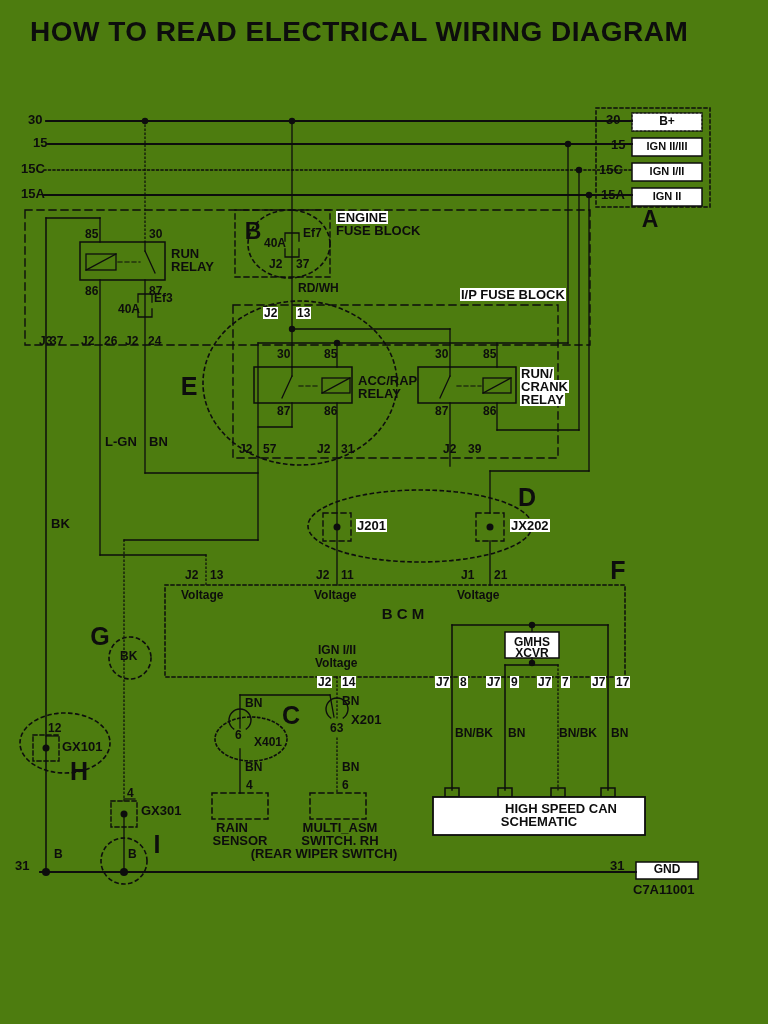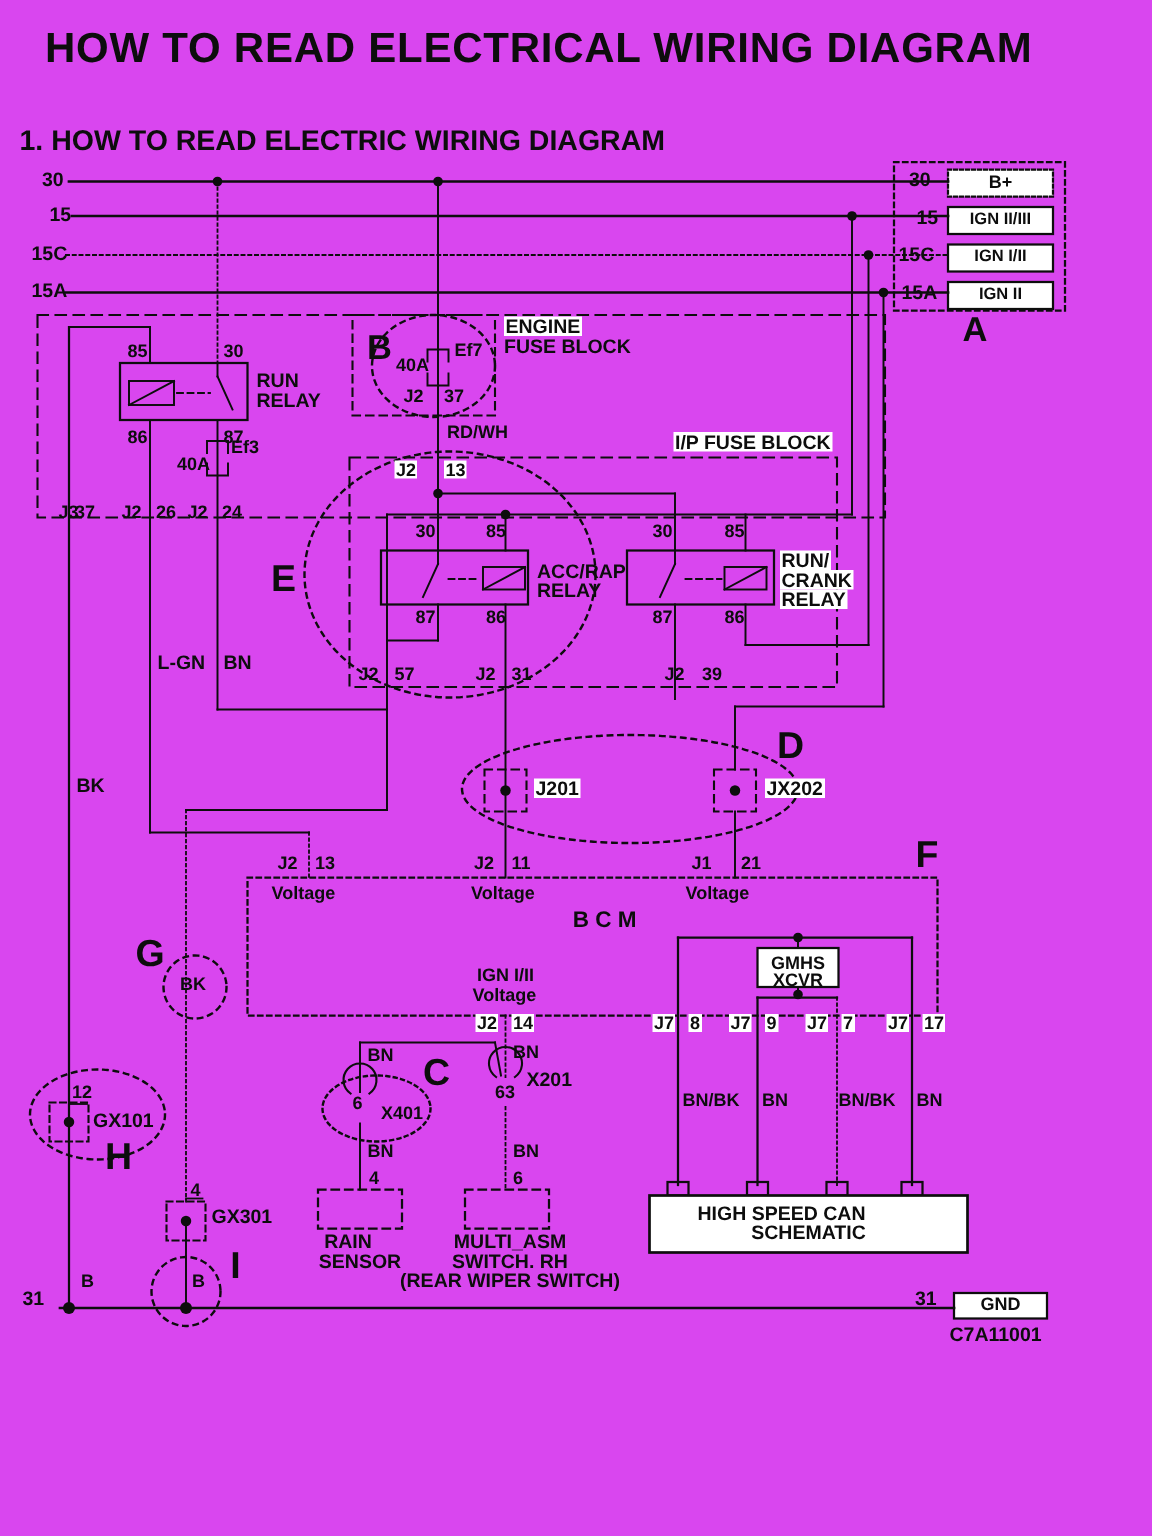--- a/index.html
+++ b/index.html
@@ -1,33 +1,32 @@
 <!DOCTYPE html>
 <html><head>
 <meta charset="utf-8">
 <style>
   html,body{margin:0;padding:0;background:#e8e8e8;}
-  #page{position:relative;width:768px;height:1024px;background:#d946ef;overflow:hidden;
+  #page{position:relative;width:768px;height:1024px;background:#4d7c0f;overflow:hidden;
         font-family:"Liberation Sans","DejaVu Sans",sans-serif;color:#0d0d0d;}
   #title{position:absolute;left:30px;top:16px;font-size:28px;font-weight:700;letter-spacing:.5px;white-space:nowrap;}
   #section-heading{position:absolute;left:13px;top:84px;font-size:19px;font-weight:700;white-space:nowrap;}
   #footer-heading{position:absolute;left:10px;top:948px;font-size:16px;font-weight:700;white-space:nowrap;}
   svg{position:absolute;left:0;top:0;}
   #label-layer{position:absolute;left:0;top:0;width:768px;height:1024px;pointer-events:none;}
   .lbl{position:absolute;font-weight:700;line-height:1;white-space:nowrap;}
   .lbl.c{transform:translateX(-50%);}
   .lbl.bg{background:#ffffff;padding:0 1px;text-align:right;}
 </style>
 </head>
 <body>
 
 <div id="page">
 
   <div id="title">HOW TO READ ELECTRICAL WIRING DIAGRAM</div>
-  <div id="section-heading">1. HOW TO READ ELECTRIC WIRING DIAGRAM</div>
 
   <svg width="768" height="1024" viewBox="0 0 768 1024" fill="none" stroke="#0d0d0d" stroke-width="1.3" stroke-linecap="square">
 
     <g>
       <rect x="25" y="210" width="565" height="135" stroke-dasharray="7 5" stroke-width="1.4"></rect>
       <rect x="235" y="210" width="95" height="67" stroke-dasharray="5 4" stroke-width="1.4"></rect>
       <rect x="233" y="305" width="325" height="153" stroke-dasharray="7 5" stroke-width="1.4"></rect>
       <rect x="165" y="585" width="460" height="92" stroke-dasharray="3 3" stroke-width="1.5"></rect>
       <rect x="596" y="108" width="114" height="99" stroke-dasharray="3 3" stroke-width="1.5"></rect>
     </g>
@@ -216,21 +215,21 @@
       <div class="lbl" style="left: 171px; top: 260px; font-size: 13px;">RELAY</div>
       <div class="lbl" style="left: 154px; top: 292px; font-size: 12px;">Ef3</div>
       <div class="lbl" style="left: 118px; top: 303px; font-size: 12px;">40A</div>
       <div class="lbl" style="left: 39px; top: 335px; font-size: 12px;">J3</div>
       <div class="lbl" style="left: 50px; top: 335px; font-size: 12px;">37</div>
       <div class="lbl" style="left: 81px; top: 335px; font-size: 12px;">J2</div>
       <div class="lbl" style="left: 104px; top: 335px; font-size: 12px;">26</div>
       <div class="lbl" style="left: 125px; top: 335px; font-size: 12px;">J2</div>
       <div class="lbl" style="left: 148px; top: 335px; font-size: 12px;">24</div>
       <div class="lbl" style="left: 298px; top: 282px; font-size: 12px;">RD/WH</div>
-      <div class="lbl bg" style="left: 449px; top: 288px; font-size: 13px;">I/P FUSE BLOCK</div>
+      <div class="lbl bg" style="left: 460px; top: 288px; font-size: 13px;">I/P FUSE BLOCK</div>
       <div class="lbl bg" style="left: 263px; top: 307px; font-size: 12px;">J2</div>
       <div class="lbl bg" style="left: 296px; top: 307px; font-size: 12px;">13</div>
       <div class="lbl c" style="left: 189px; top: 374px; font-size: 25px;">E</div>
       <div class="lbl" style="left: 277px; top: 348px; font-size: 12px;">30</div>
       <div class="lbl" style="left: 324px; top: 348px; font-size: 12px;">85</div>
       <div class="lbl" style="left: 277px; top: 405px; font-size: 12px;">87</div>
       <div class="lbl" style="left: 324px; top: 405px; font-size: 12px;">86</div>
       <div class="lbl" style="left: 358px; top: 374px; font-size: 13px;">ACC/RAP</div>
       <div class="lbl" style="left: 358px; top: 387px; font-size: 13px;">RELAY</div>
       <div class="lbl" style="left: 435px; top: 348px; font-size: 12px;">30</div>
@@ -287,26 +286,26 @@
       <div class="lbl" style="left: 235px; top: 729px; font-size: 12px;">6</div>
       <div class="lbl" style="left: 254px; top: 736px; font-size: 12px;">X401</div>
       <div class="lbl" style="left: 245px; top: 761px; font-size: 12px;">BN</div>
       <div class="lbl" style="left: 246px; top: 779px; font-size: 12px;">4</div>
       <div class="lbl" style="left: 342px; top: 761px; font-size: 12px;">BN</div>
       <div class="lbl" style="left: 342px; top: 779px; font-size: 12px;">6</div>
       <div class="lbl c" style="left: 232px; top: 821px; font-size: 13px;">RAIN</div>
       <div class="lbl c" style="left: 240px; top: 834px; font-size: 13px;">SENSOR</div>
       <div class="lbl c" style="left: 340px; top: 821px; font-size: 13px;">MULTI_ASM</div>
       <div class="lbl c" style="left: 340px; top: 834px; font-size: 13px;">SWITCH. RH</div>
-      <div class="lbl c" style="left: 340px; top: 847px; font-size: 13px; text-align: center;">(REAR WIPER SWITCH)</div>
+      <div class="lbl c" style="left: 324px; top: 847px; font-size: 13px; text-align: center;">(REAR WIPER SWITCH)</div>
       <div class="lbl" style="left: 455px; top: 727px; font-size: 12px;">BN/BK</div>
       <div class="lbl" style="left: 508px; top: 727px; font-size: 12px;">BN</div>
       <div class="lbl" style="left: 559px; top: 727px; font-size: 12px;">BN/BK</div>
       <div class="lbl" style="left: 611px; top: 727px; font-size: 12px;">BN</div>
-      <div class="lbl c" style="left: 521px; top: 802px; font-size: 13px; text-align: center;">HIGH SPEED CAN</div>
+      <div class="lbl c" style="left: 561px; top: 802px; font-size: 13px; text-align: center;">HIGH SPEED CAN</div>
       <div class="lbl c" style="left: 539px; top: 815px; font-size: 13px;">SCHEMATIC</div>
       <div class="lbl" style="left: 48px; top: 722px; font-size: 12px;">12</div>
       <div class="lbl" style="left: 62px; top: 740px; font-size: 13px;">GX101</div>
       <div class="lbl c" style="left: 79px; top: 759px; font-size: 25px;">H</div>
       <div class="lbl" style="left: 127px; top: 787px; font-size: 12px;">4</div>
       <div class="lbl" style="left: 141px; top: 804px; font-size: 13px;">GX301</div>
       <div class="lbl c" style="left: 157px; top: 832px; font-size: 25px;">I</div>
       <div class="lbl" style="left: 54px; top: 848px; font-size: 12px;">B</div>
       <div class="lbl" style="left: 128px; top: 848px; font-size: 12px;">B</div>
       <div class="lbl" style="left: 15px; top: 859px; font-size: 13px;">31</div>

